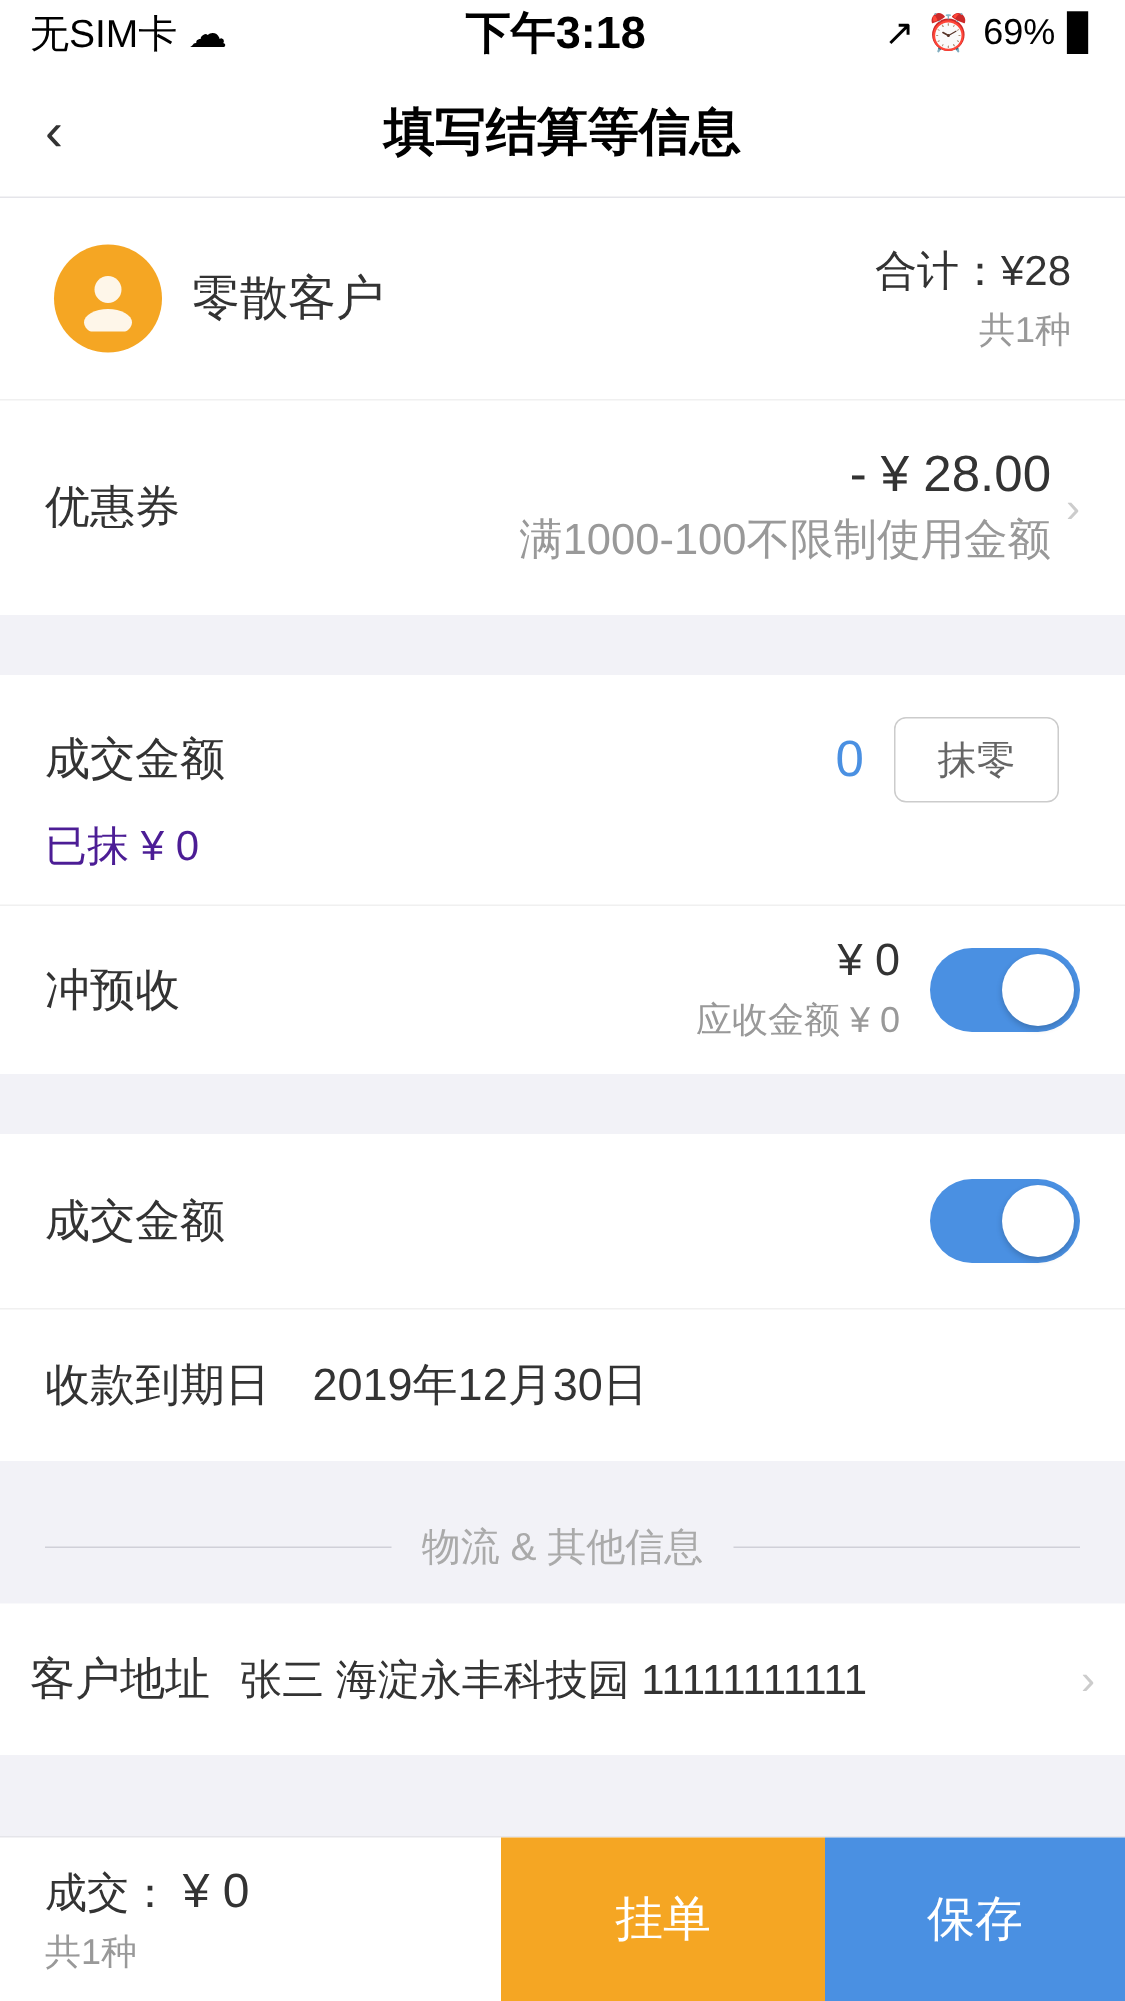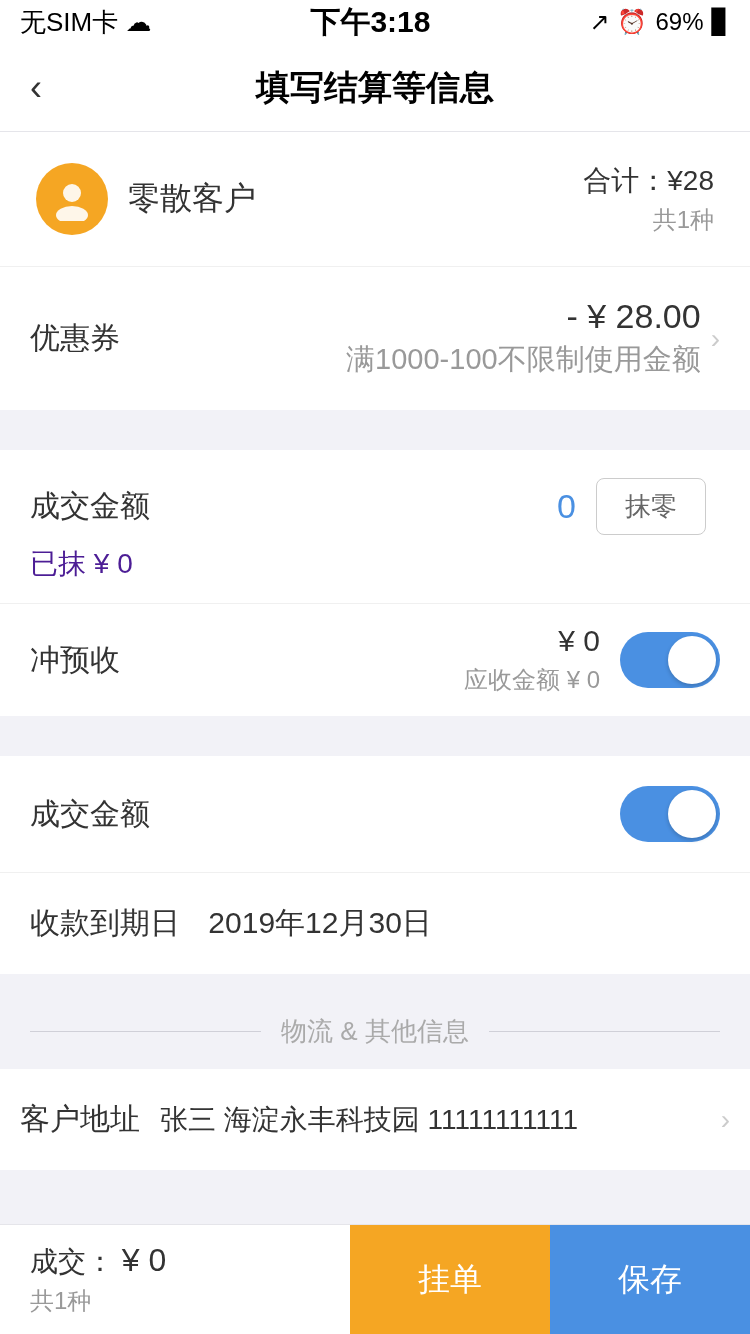--- a/index.html
+++ b/index.html
@@ -245,21 +245,21 @@
       flex: 1;
       display: flex;
       flex-direction: column;
       justify-content: center;
       padding: 0 30px;
     }
     .bottom-deal { font-size: 28px; color: #333; }
     .bottom-deal-amount { font-size: 32px; color: #333; font-weight: 500; }
     .bottom-count { font-size: 24px; color: #999; margin-top: 4px; }
     .btn-hold {
-      width: 200px;
+      width: 216px;
       background: #f5a623;
       display: flex;
       align-items: center;
       justify-content: center;
       font-size: 32px;
       color: #fff;
       font-weight: 500;
       cursor: pointer;
     }
     .btn-save {

